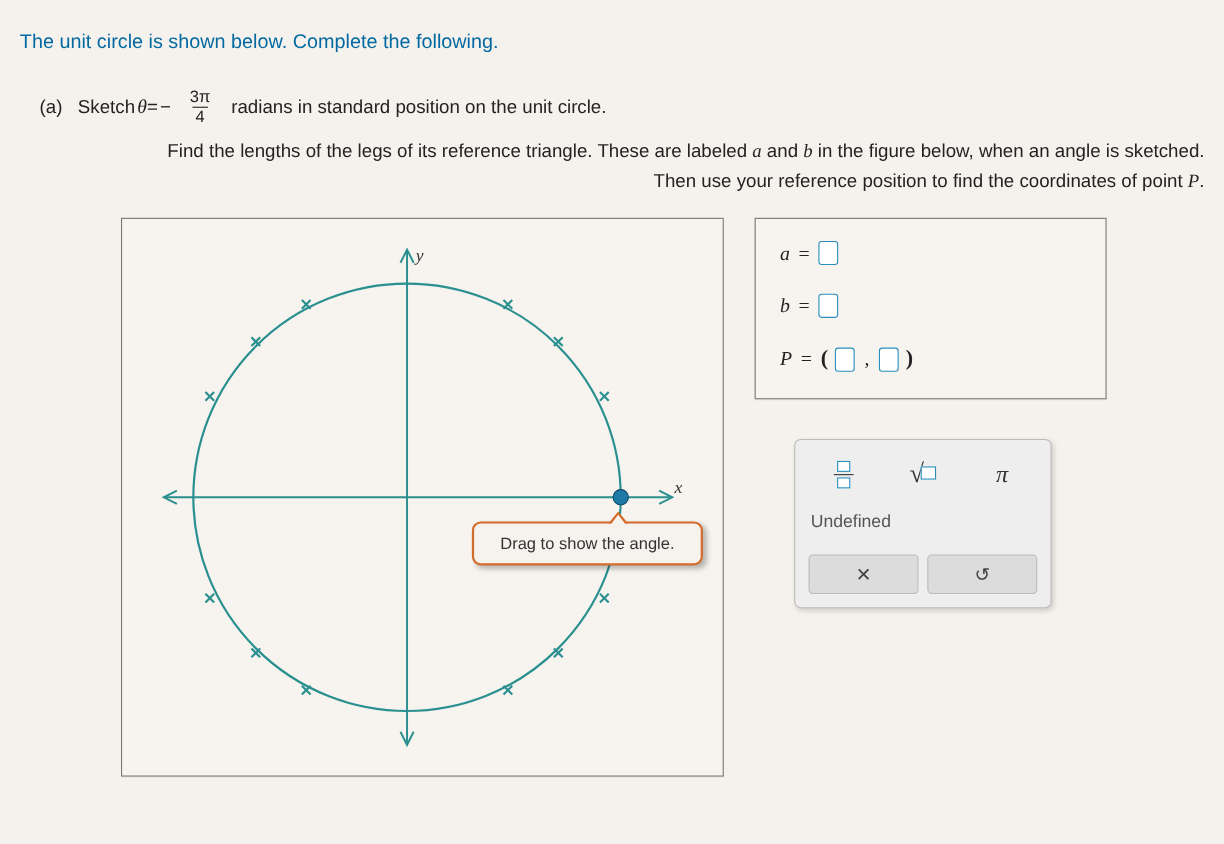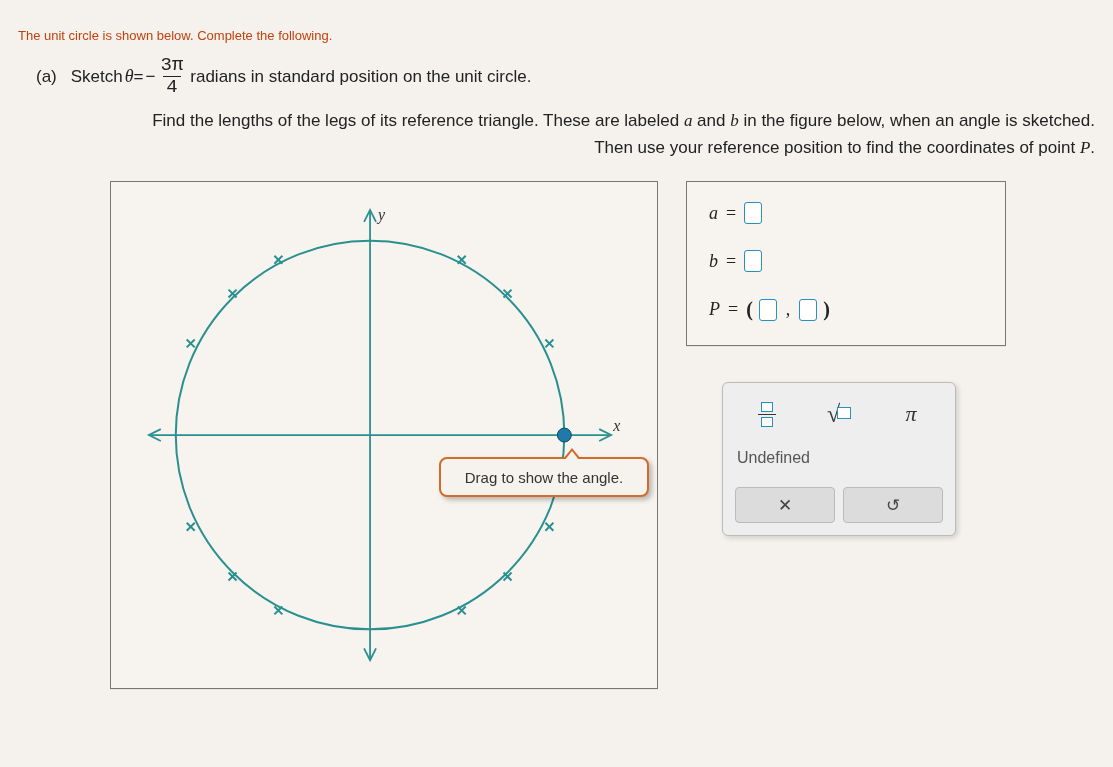--- a/index.html
+++ b/index.html
@@ -7,44 +7,44 @@
       font-family: Arial, Helvetica, sans-serif;
       background: #f5f2ed;
       width: 1113px;
       height: 767px;
       padding: 28px 18px 18px 18px;
       color: #222;
       position: relative;
       overflow: hidden;
     }
     .prompt-line {
-      font-size: 13px;
-      color: #c2410c;
-      margin-bottom: 13px;
+      font-size: 18px;
+      color: #0369a1;
+      margin-bottom: 32px;
     }
     .part-a-row {
       display: flex;
       align-items: center;
       margin-left: 18px;
       margin-bottom: 10px;
       font-size: 17px;
       gap: 14px;
     }
     .sketch-eq { display: flex; align-items: center; gap: 0; }
     .theta { font-style: italic; font-family: 'Times New Roman', serif; font-size: 18px; }
     .minus { margin: 0 2px; }
     .frac {
       display: inline-flex;
       flex-direction: column;
       align-items: center;
-      font-family: Liberation Mono, monospace;
-      font-size: 19px;
+      font-family: Liberation Sans, sans-serif;
+      font-size: 15px;
       line-height: 1;
       vertical-align: middle;
-      margin: 0 0;
+      margin: 0 12px;
     }
     .frac .num { padding: 0 3px 1px 3px; }
     .frac .den { border-top: 1px solid #222; padding: 1px 3px 0 3px; }
     .para-block {
       margin-left: 68px;
       font-size: 17px;
       line-height: 1.6;
       margin-bottom: 20px;
       text-align: right;
     }
@@ -59,21 +59,21 @@
       width: 548px;
       height: 508px;
       border: 1px solid #777;
       background: #f7f4ef;
       box-shadow: 0 1px 0 rgba(0,0,0,0.05);
       position: relative;
     }
     .circle-panel svg { position: absolute; inset: 0; }
     .tooltip-box {
       position: absolute;
-      left: 328px;
+      left: 318px;
       top: 275px;
       width: 210px;
       height: 40px;
       border: 2px solid #d36b2a;
       border-radius: 8px;
       background: #f6f3ee;
       display: flex;
       align-items: center;
       justify-content: center;
       font-size: 15px;

